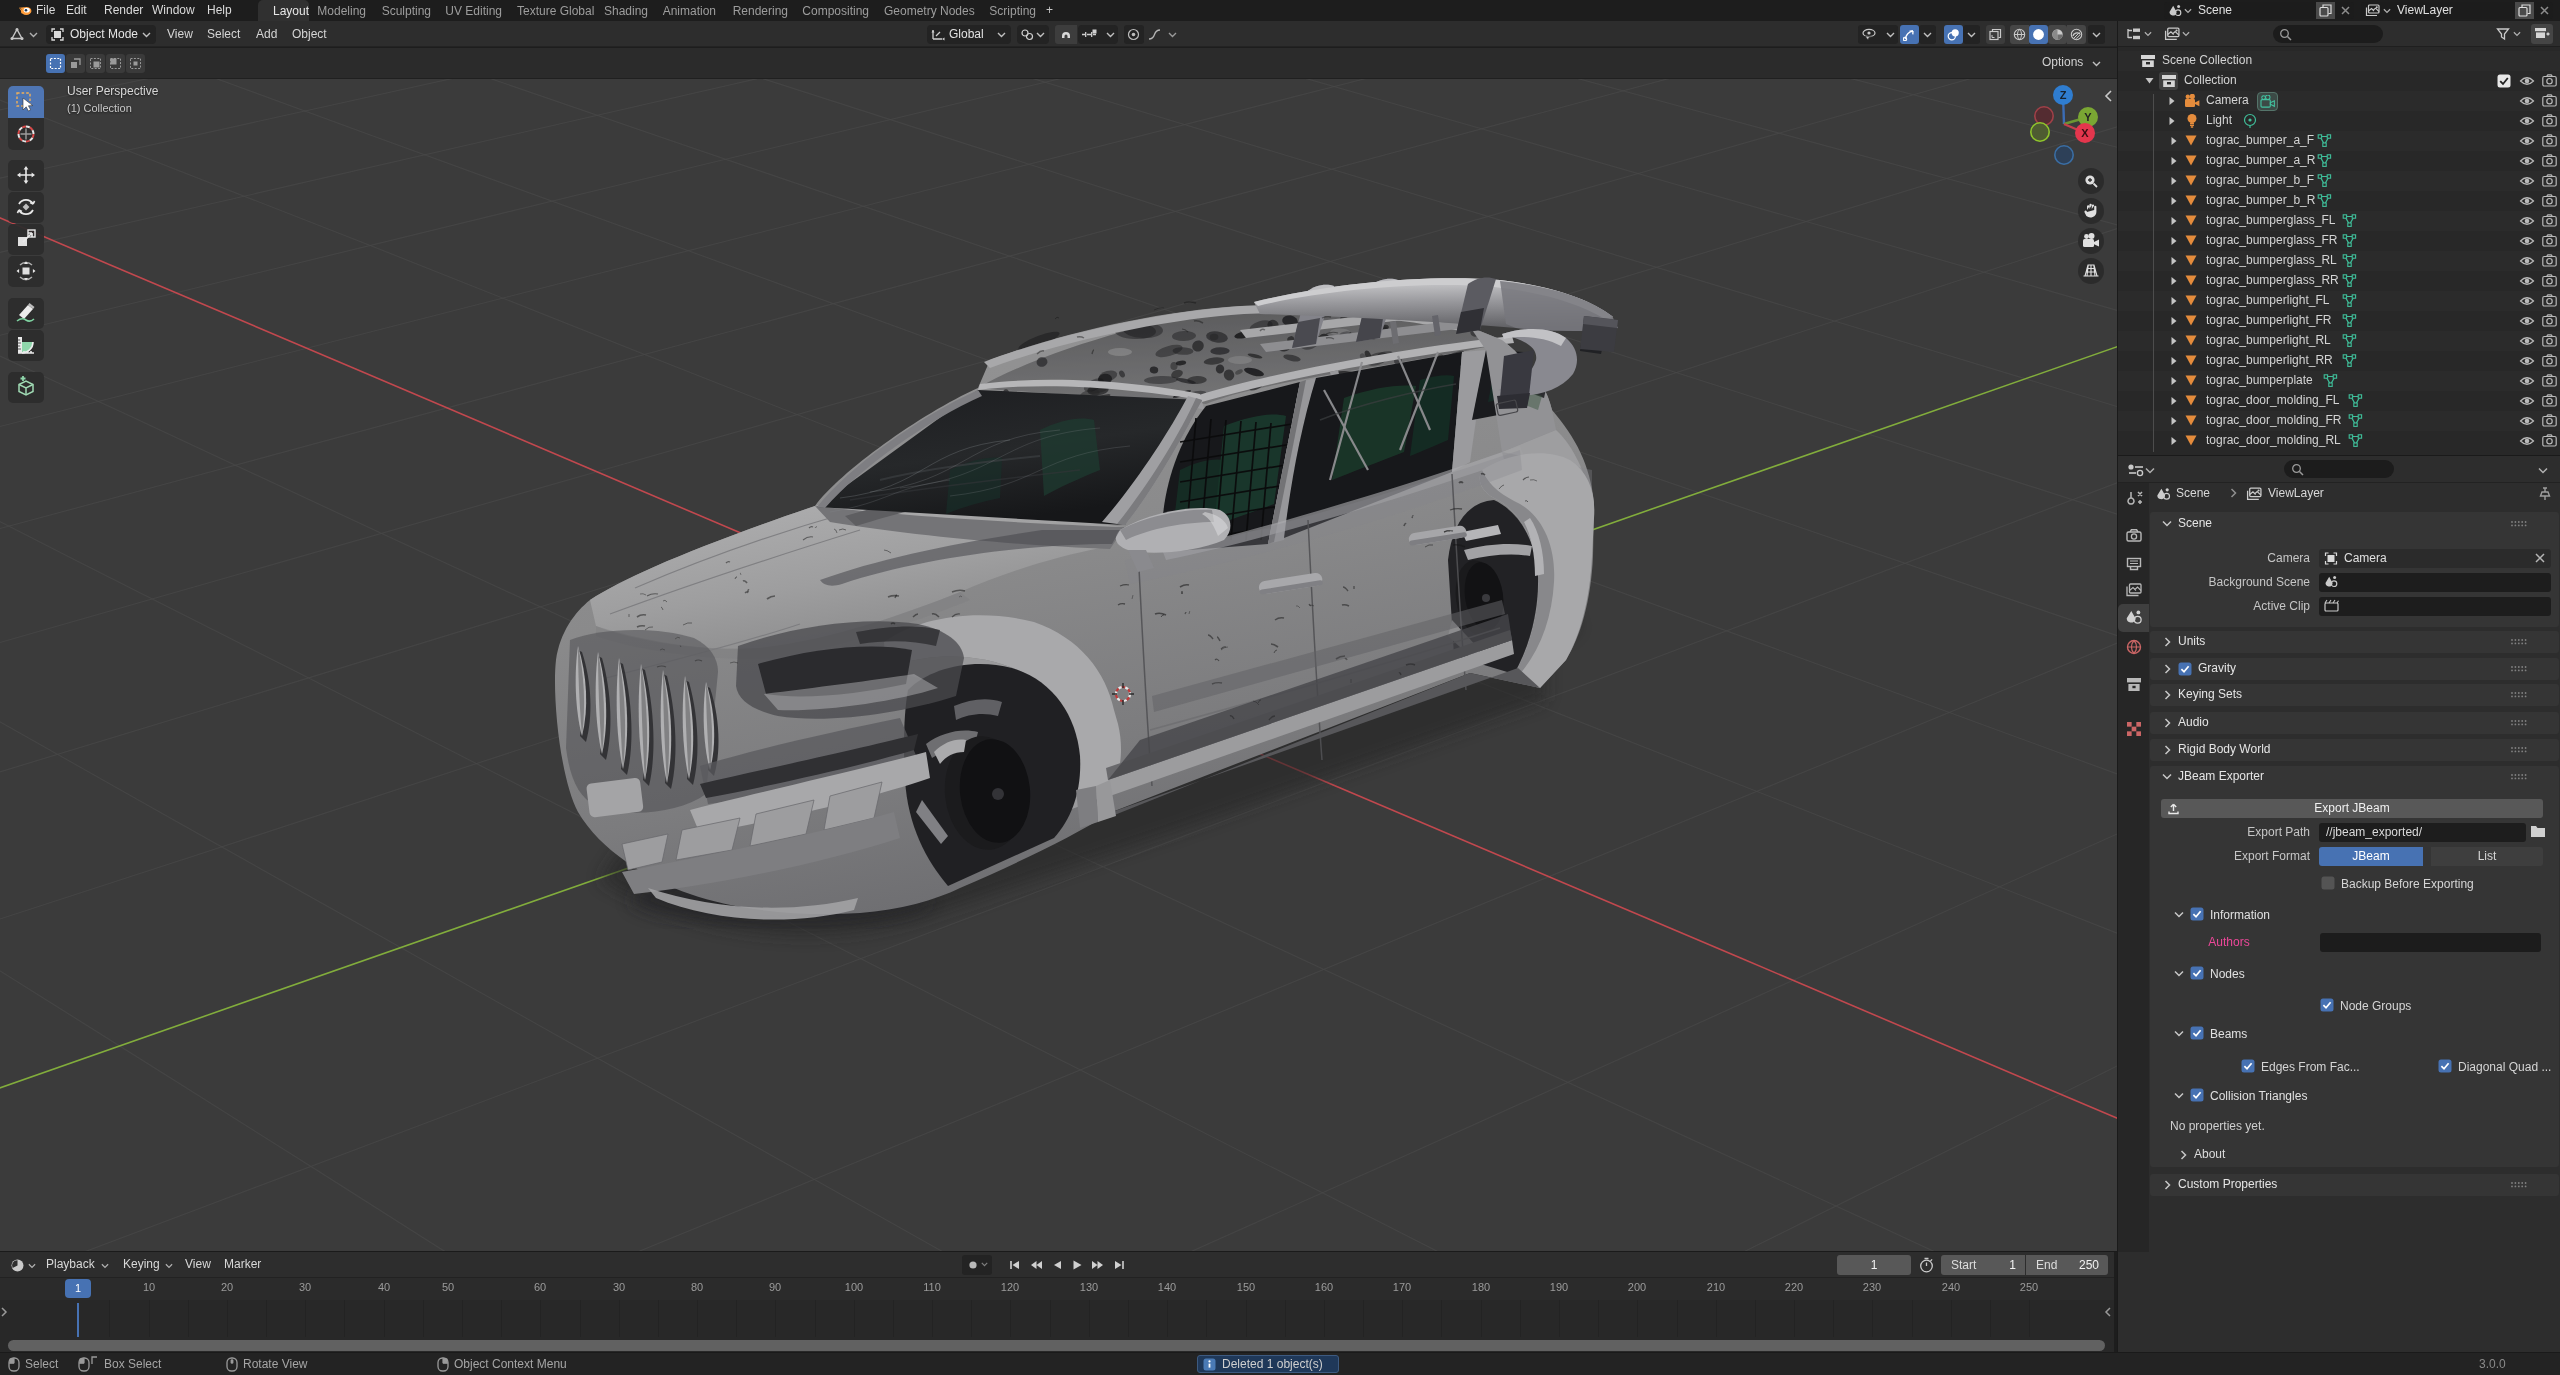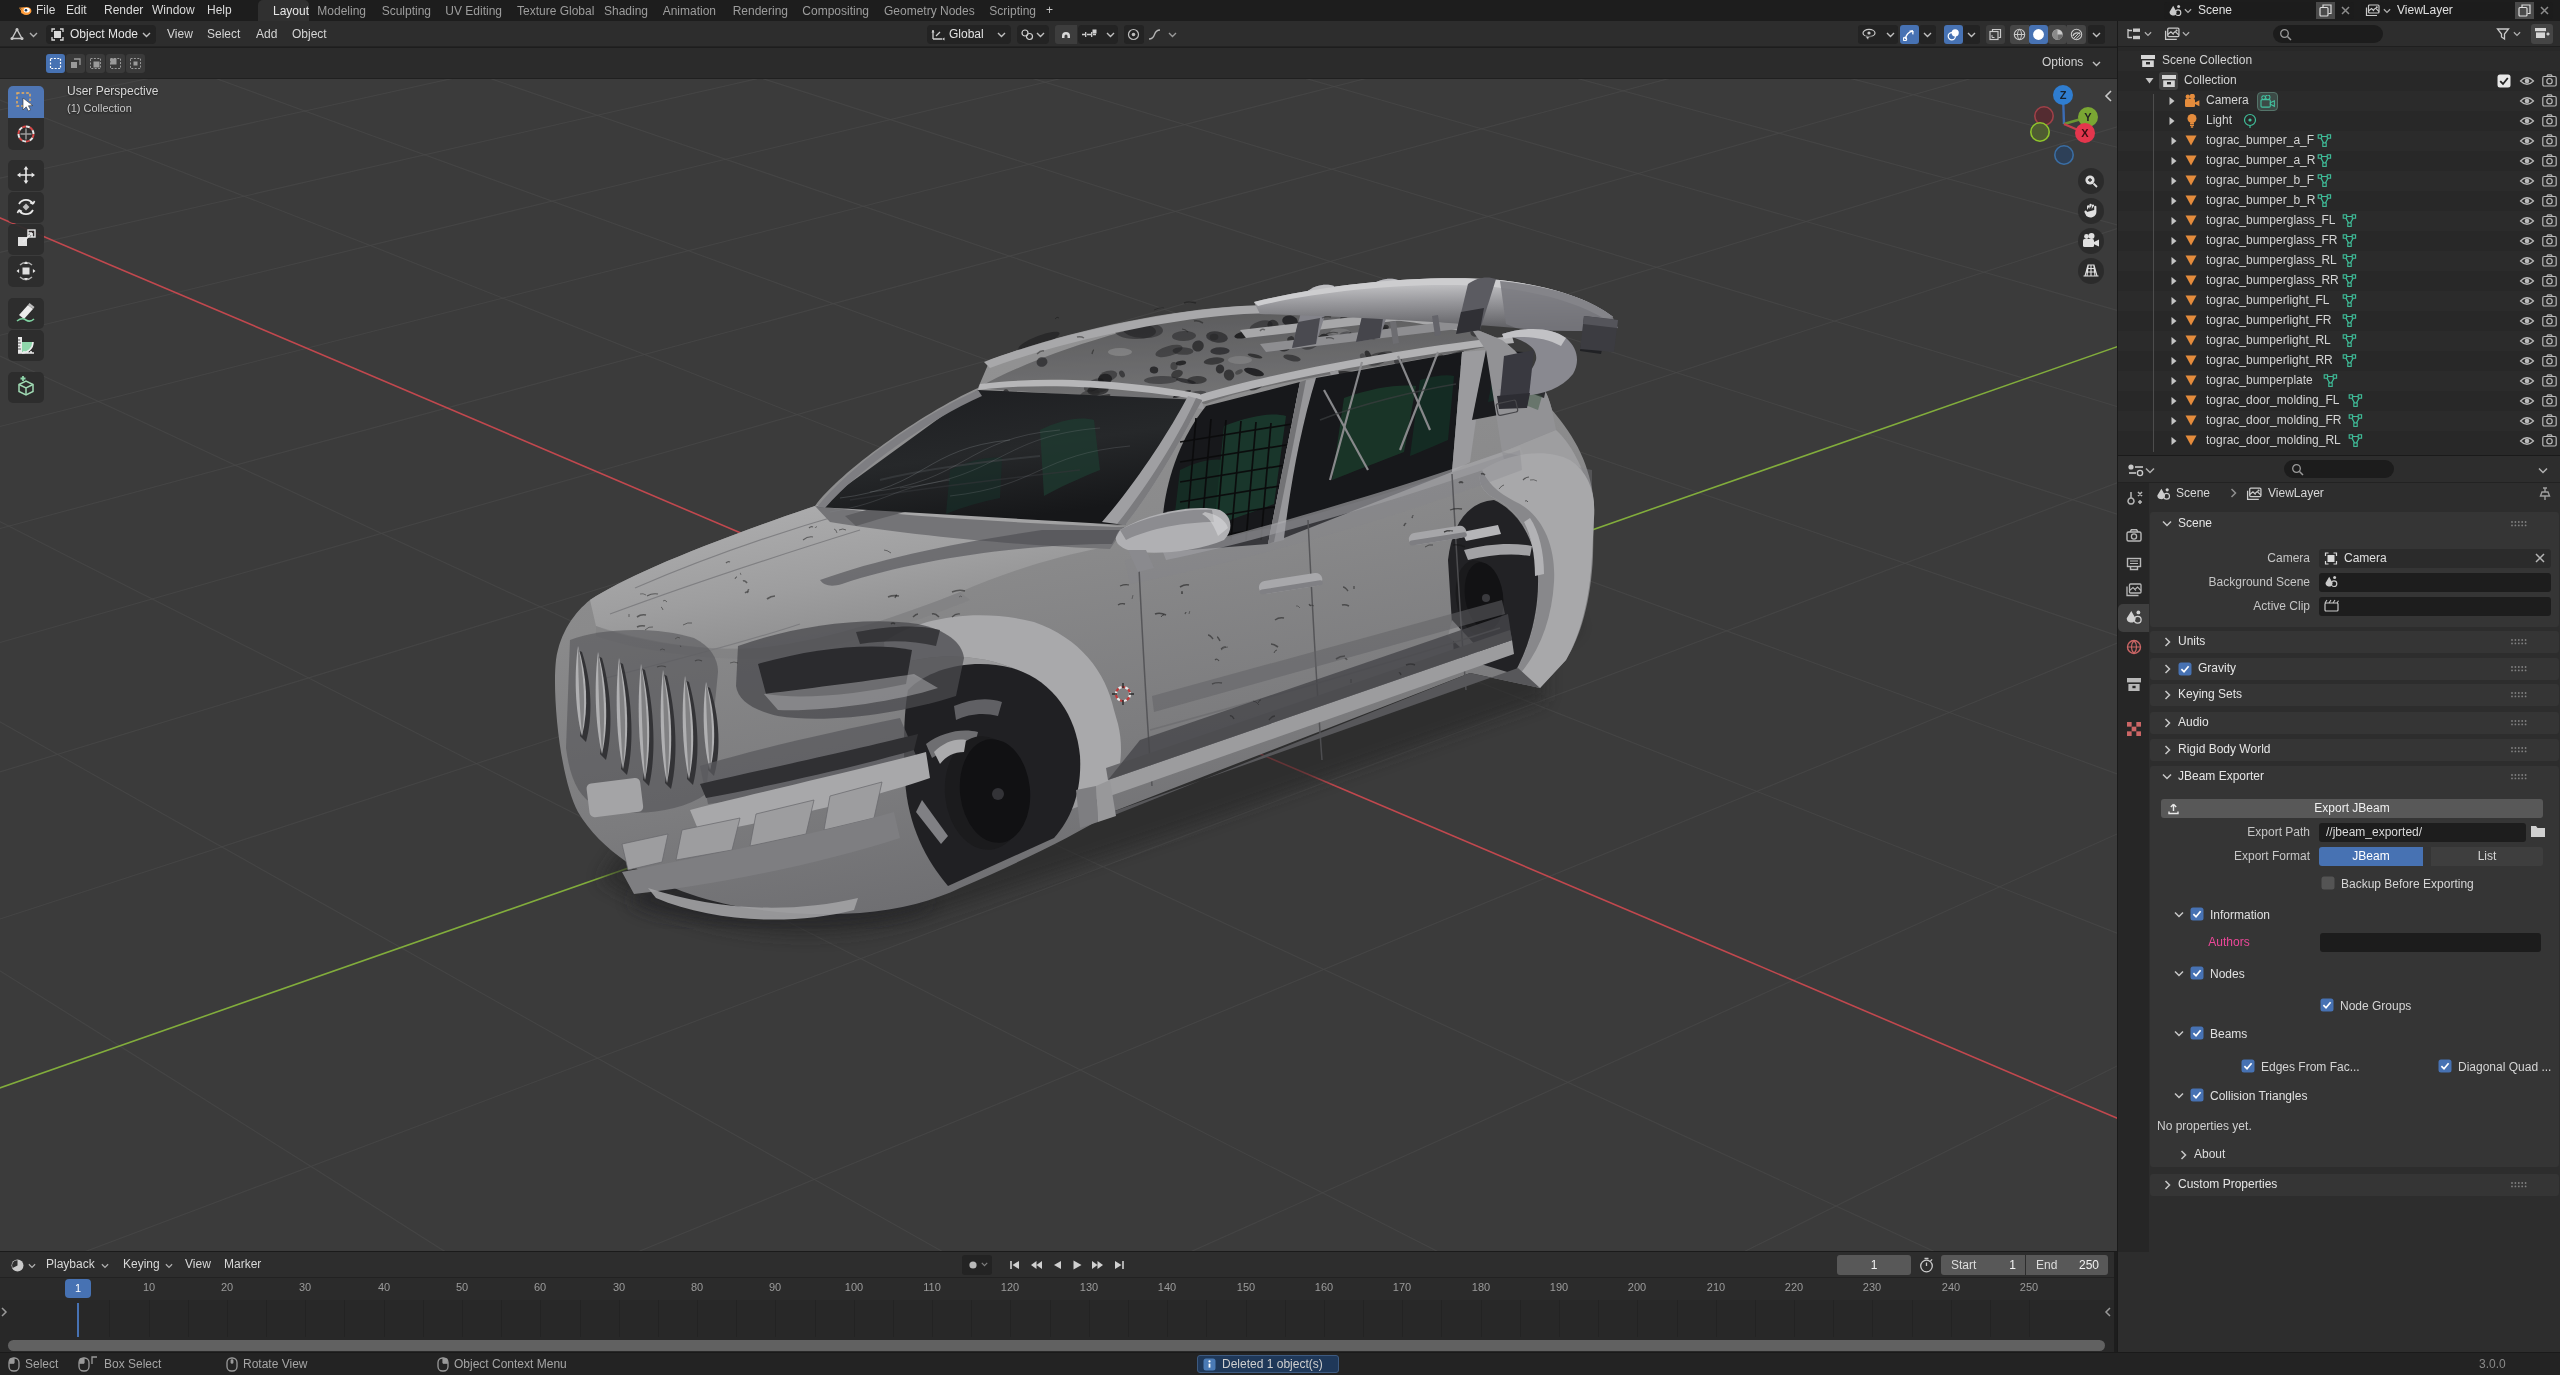--- a/index.html
+++ b/index.html
@@ -1983,21 +1983,21 @@
       </svg>
 <div class="abs" style="left:340px;top:604px;color:#d5d5d5">Diagonal Quad ...</div>
 <svg class="ic" style="left:56px;top:636px" width="10" height="7" viewBox="0 0 10 7">
         <path d="M1 1.5 L5 5.5 L9 1.5" stroke="#c8c8c8" stroke-width="1.5" fill="none"></path>
       </svg>
 <svg class="ic" style="left:72px;top:632px" width="14" height="14" viewBox="0 0 14 14">
         <rect x="0.5" y="0.5" width="13" height="13" rx="2.5" fill="#4772b3"></rect>
         <path d="M3.4 7.2 L6 9.8 L10.6 4.2" fill="none" stroke="#fff" stroke-width="1.7"></path>
       </svg>
 <div class="abs" style="left:92px;top:633px;color:#e0e0e0">Collision Triangles</div>
-<div class="abs" style="left:39px;top:663px;color:#cfcfcf">No properties yet.</div>
+<div class="abs" style="left:52px;top:663px;color:#cfcfcf">No properties yet.</div>
 <svg class="ic" style="left:62px;top:694px" width="7" height="10" viewBox="0 0 7 10">
         <path d="M1.5 1 L5.5 5 L1.5 9" stroke="#c8c8c8" stroke-width="1.5" fill="none"></path>
       </svg>
 <div class="abs" style="left:76px;top:691px;color:#dcdcdc">About</div>
 <div class="panel" style="top:718px;height:22px"></div>
 <svg class="ic" style="left:46px;top:724px" width="7" height="10" viewBox="0 0 7 10">
         <path d="M1.5 1 L5.5 5 L1.5 9" stroke="#c8c8c8" stroke-width="1.5" fill="none"></path>
       </svg>
 <div class="abs" style="left:60px;top:721px;color:#e5e5e5">Custom Properties</div>
 <svg class="ic" style="left:392;top:725" width="18" height="8" viewBox="0 0 18 8">
@@ -2068,21 +2068,21 @@
         </svg>
 <div class="abs" style="left:1941px;top:3px;width:84px;height:20px;background:#585858;border-radius:3px 0 0 3px;line-height:20px"><span style="margin-left:10px;color:#ddd">Start</span><span style="float:right;margin-right:9px;color:#f2f2f2">1</span></div>
 <div class="abs" style="left:2026px;top:3px;width:82px;height:20px;background:#585858;border-radius:0 3px 3px 0;line-height:20px"><span style="margin-left:10px;color:#ddd">End</span><span style="float:right;margin-right:9px;color:#f2f2f2">250</span></div>
       </div>
   <div id="tlruler">
         <div class="abs" style="left:65px;top:1px;width:26px;height:19px;background:#4772b3;border-radius:4px;text-align:center;line-height:19px;color:#fff;font-size:11px">1</div>
 <div class="abs" style="left:129px;top:3px;width:40px;text-align:center;color:#9b9b9b">10</div>
 <div class="abs" style="left:207px;top:3px;width:40px;text-align:center;color:#9b9b9b">20</div>
 <div class="abs" style="left:285px;top:3px;width:40px;text-align:center;color:#9b9b9b">30</div>
 <div class="abs" style="left:364px;top:3px;width:40px;text-align:center;color:#9b9b9b">40</div>
-<div class="abs" style="left:442px;top:3px;width:40px;text-align:center;color:#9b9b9b">50</div>
+<div class="abs" style="left:442px;top:3px;width:40px;color:#9b9b9b">50</div>
 <div class="abs" style="left:520px;top:3px;width:40px;text-align:center;color:#9b9b9b">60</div>
 <div class="abs" style="left:599px;top:3px;width:40px;text-align:center;color:#9b9b9b">30</div>
 <div class="abs" style="left:677px;top:3px;width:40px;text-align:center;color:#9b9b9b">80</div>
 <div class="abs" style="left:755px;top:3px;width:40px;text-align:center;color:#9b9b9b">90</div>
 <div class="abs" style="left:834px;top:3px;width:40px;text-align:center;color:#9b9b9b">100</div>
 <div class="abs" style="left:912px;top:3px;width:40px;text-align:center;color:#9b9b9b">110</div>
 <div class="abs" style="left:990px;top:3px;width:40px;text-align:center;color:#9b9b9b">120</div>
 <div class="abs" style="left:1069px;top:3px;width:40px;text-align:center;color:#9b9b9b">130</div>
 <div class="abs" style="left:1147px;top:3px;width:40px;text-align:center;color:#9b9b9b">140</div>
 <div class="abs" style="left:1226px;top:3px;width:40px;text-align:center;color:#9b9b9b">150</div>

